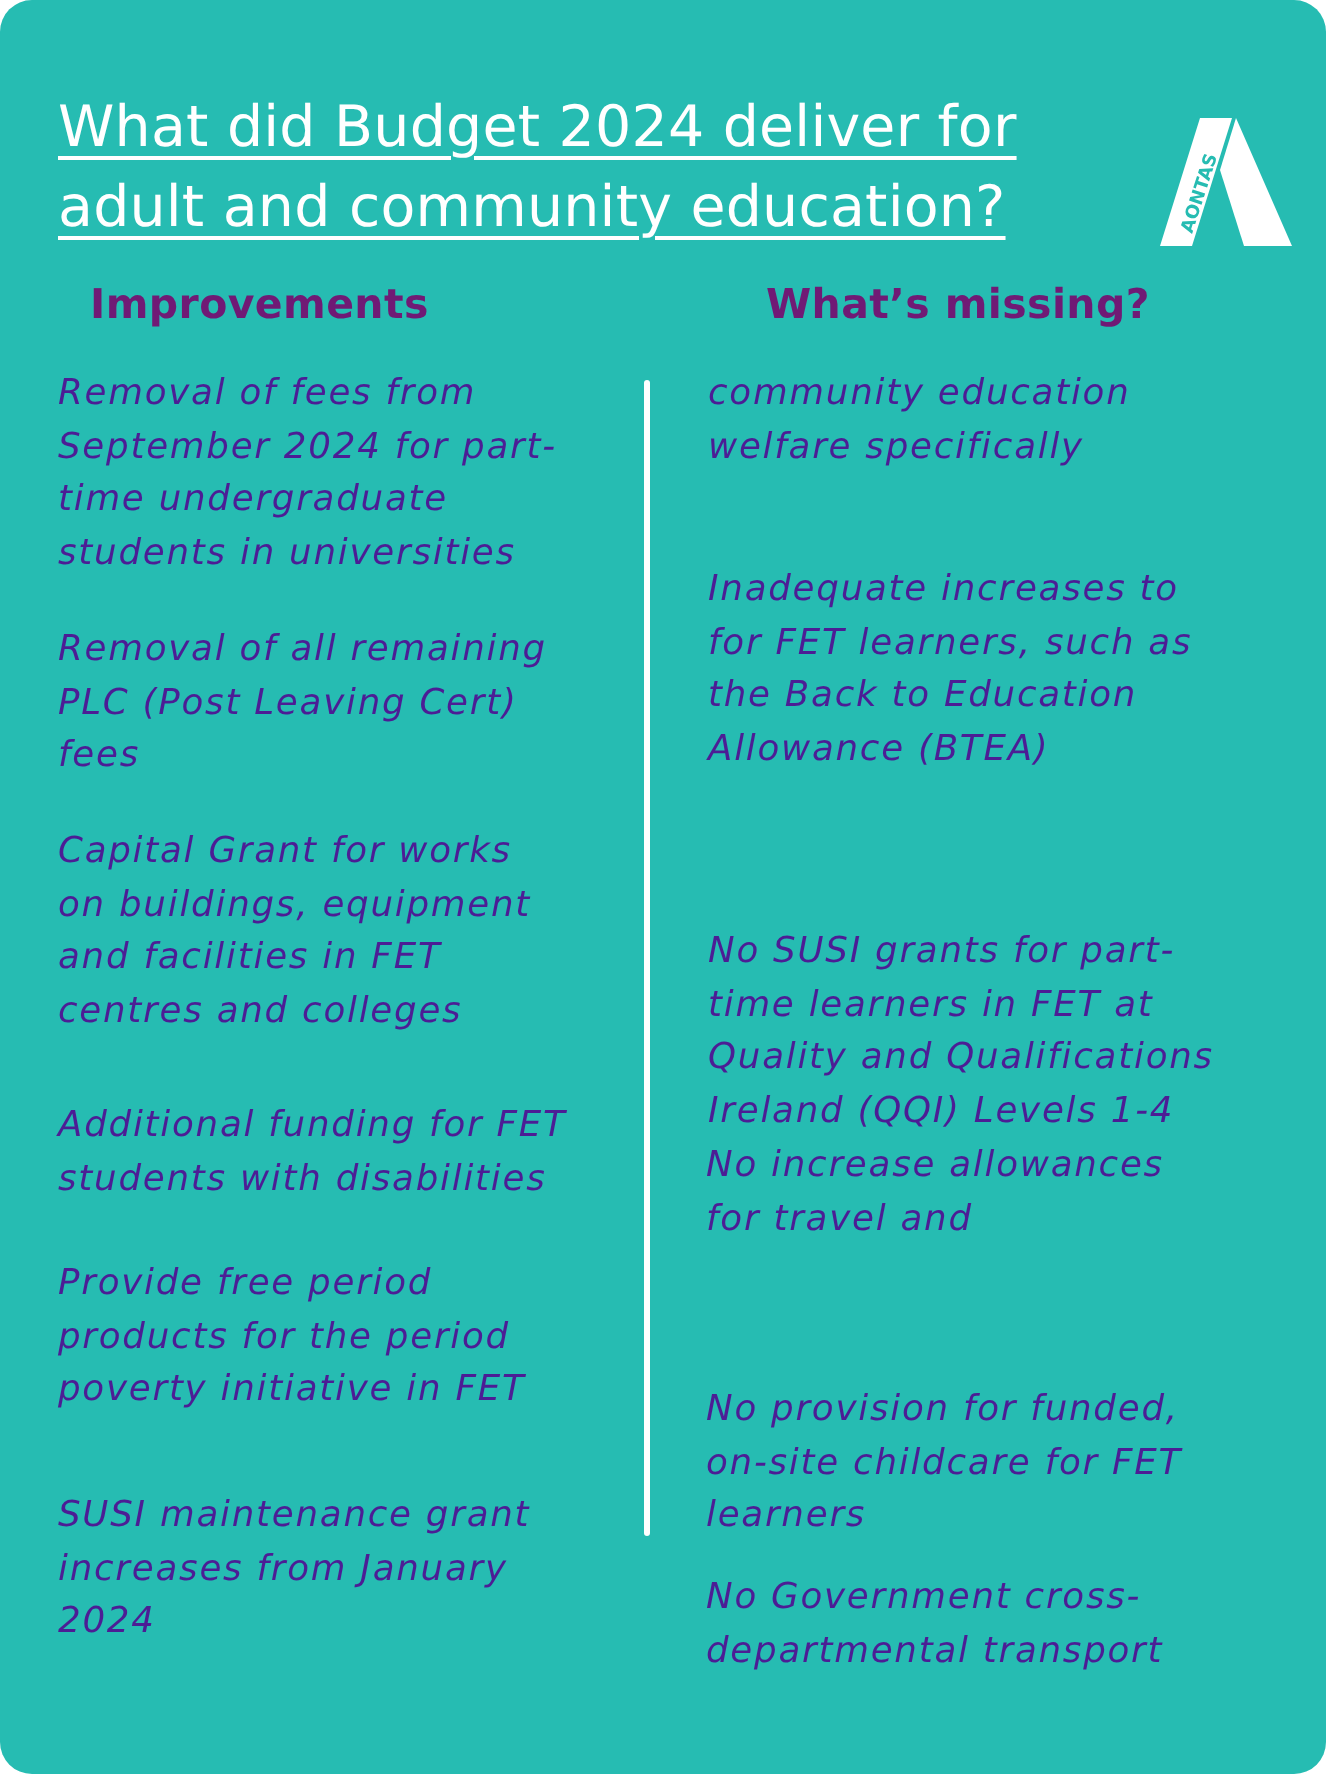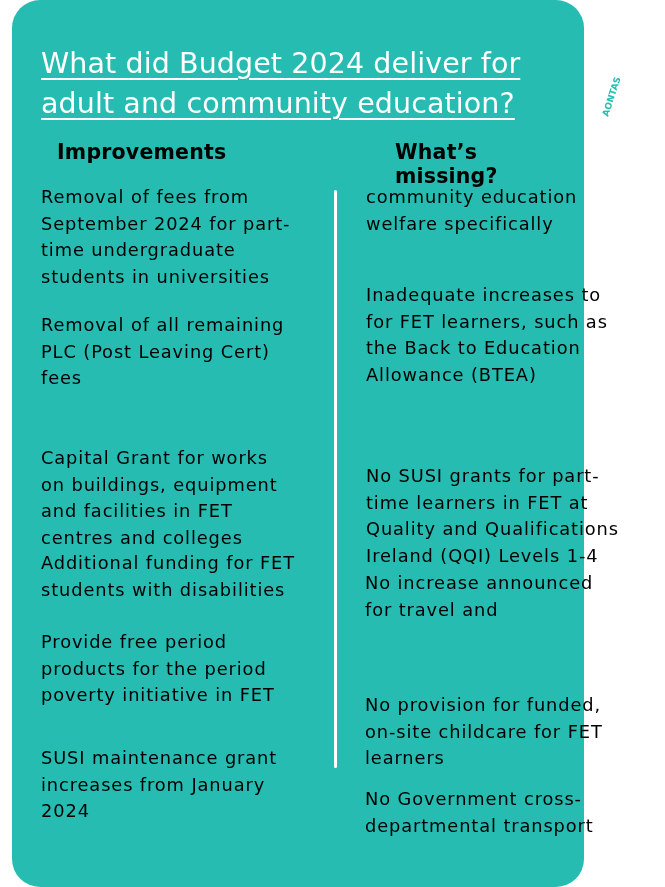--- a/index.html
+++ b/index.html
@@ -1,23 +1,23 @@
 <!DOCTYPE html>
 <html><head>
 <meta charset="utf-8">
 <style>
   html, body { margin:0; padding:0; background:#ffffff; }
   body { width:665px; height:887px; position:relative; overflow:hidden; font-family:"DejaVu Sans", sans-serif; }
-  .card { position:absolute; left:12px; top:0; width:572px; height:887px; background:#26bcb2; border-radius:28px; }
+  .card { position:absolute; left:0; top:0; width:663px; height:887px; background:#26bcb2; border-radius:16px; }
   .title { position:absolute; left:29px; top:44px; width:520px; color:#fff; font-size:28.5px; line-height:40px; letter-spacing:0.1px; }
   .title span { text-decoration:underline; text-decoration-thickness:2px; text-underline-offset:5px; }
   .logo { position:absolute; left:580px; top:55px; width:66px; height:68px; }
-  .col-head { position:absolute; top:140px; color:#000000; font-weight:bold; font-size:20.5px; letter-spacing:0.2px; }
+  .col-head { position:absolute; top:140px; color:#701a75; font-weight:bold; font-size:20.5px; letter-spacing:0.2px; }
   .divider { position:absolute; left:322px; top:190px; width:3px; height:578px; background:#fff; border-radius:2px; }
-  .item { position:absolute; color:#000000; font-size:17.8px; line-height:26.5px; letter-spacing:0.9px; white-space:nowrap; }
+  .item { position:absolute; color:#4c1d95; font-size:17.8px; line-height:26.5px; letter-spacing:0.9px; white-space:nowrap;font-style:italic; }
 </style>
 </head>
 <body>
 
 <div class="card">
 
   <div class="title">
     <span>What did Budget 2024 deliver for</span><br>
     <span>adult and community education?</span>
   </div>
@@ -37,21 +37,21 @@
     <div>Removal of fees from</div>
       <div>September 2024 for part-</div>
       <div>time undergraduate</div>
       <div>students in universities</div>
   </div>
   <div class="item" style="left:29px; top:312px;">
     <div>Removal of all remaining</div>
       <div>PLC (Post Leaving Cert)</div>
       <div>fees</div>
   </div>
-  <div class="item" style="left:29px; top:413px;margin-top:32px;">
+  <div class="item" style="left:29px; top:413px;">
     <div>Capital Grant for works</div>
       <div>on buildings, equipment</div>
       <div>and facilities in FET</div>
       <div>centres and colleges</div>
   </div>
   <div class="item" style="left:29px; top:550px;">
     <div>Additional funding for FET</div>
       <div>students with disabilities</div>
   </div>
   <div class="item" style="left:29px; top:629px;">
@@ -75,21 +75,21 @@
       <div>the Back to Education</div>
       <div>Allowance (BTEA)</div>
   </div>
   <div class="item" style="left:354px; top:440px;margin-top:23px;">
     <div>No SUSI grants for part-</div>
       <div>time learners in FET at</div>
       <div>Quality and Qualifications</div>
       <div>Ireland (QQI) Levels 1-4</div>
   </div>
   <div class="item" style="left:353px; top:570px;">
-    <div>No increase announced</div>
+    <div>No increase allowances</div>
       <div>for travel and</div>
   </div>
   <div class="item" style="left:353px; top:692px;">
     <div>No provision for funded,</div>
       <div>on-site childcare for FET</div>
       <div>learners</div>
   </div>
   <div class="item" style="left:353px; top:786px;">
     <div>No Government cross-</div>
       <div>departmental transport</div>

